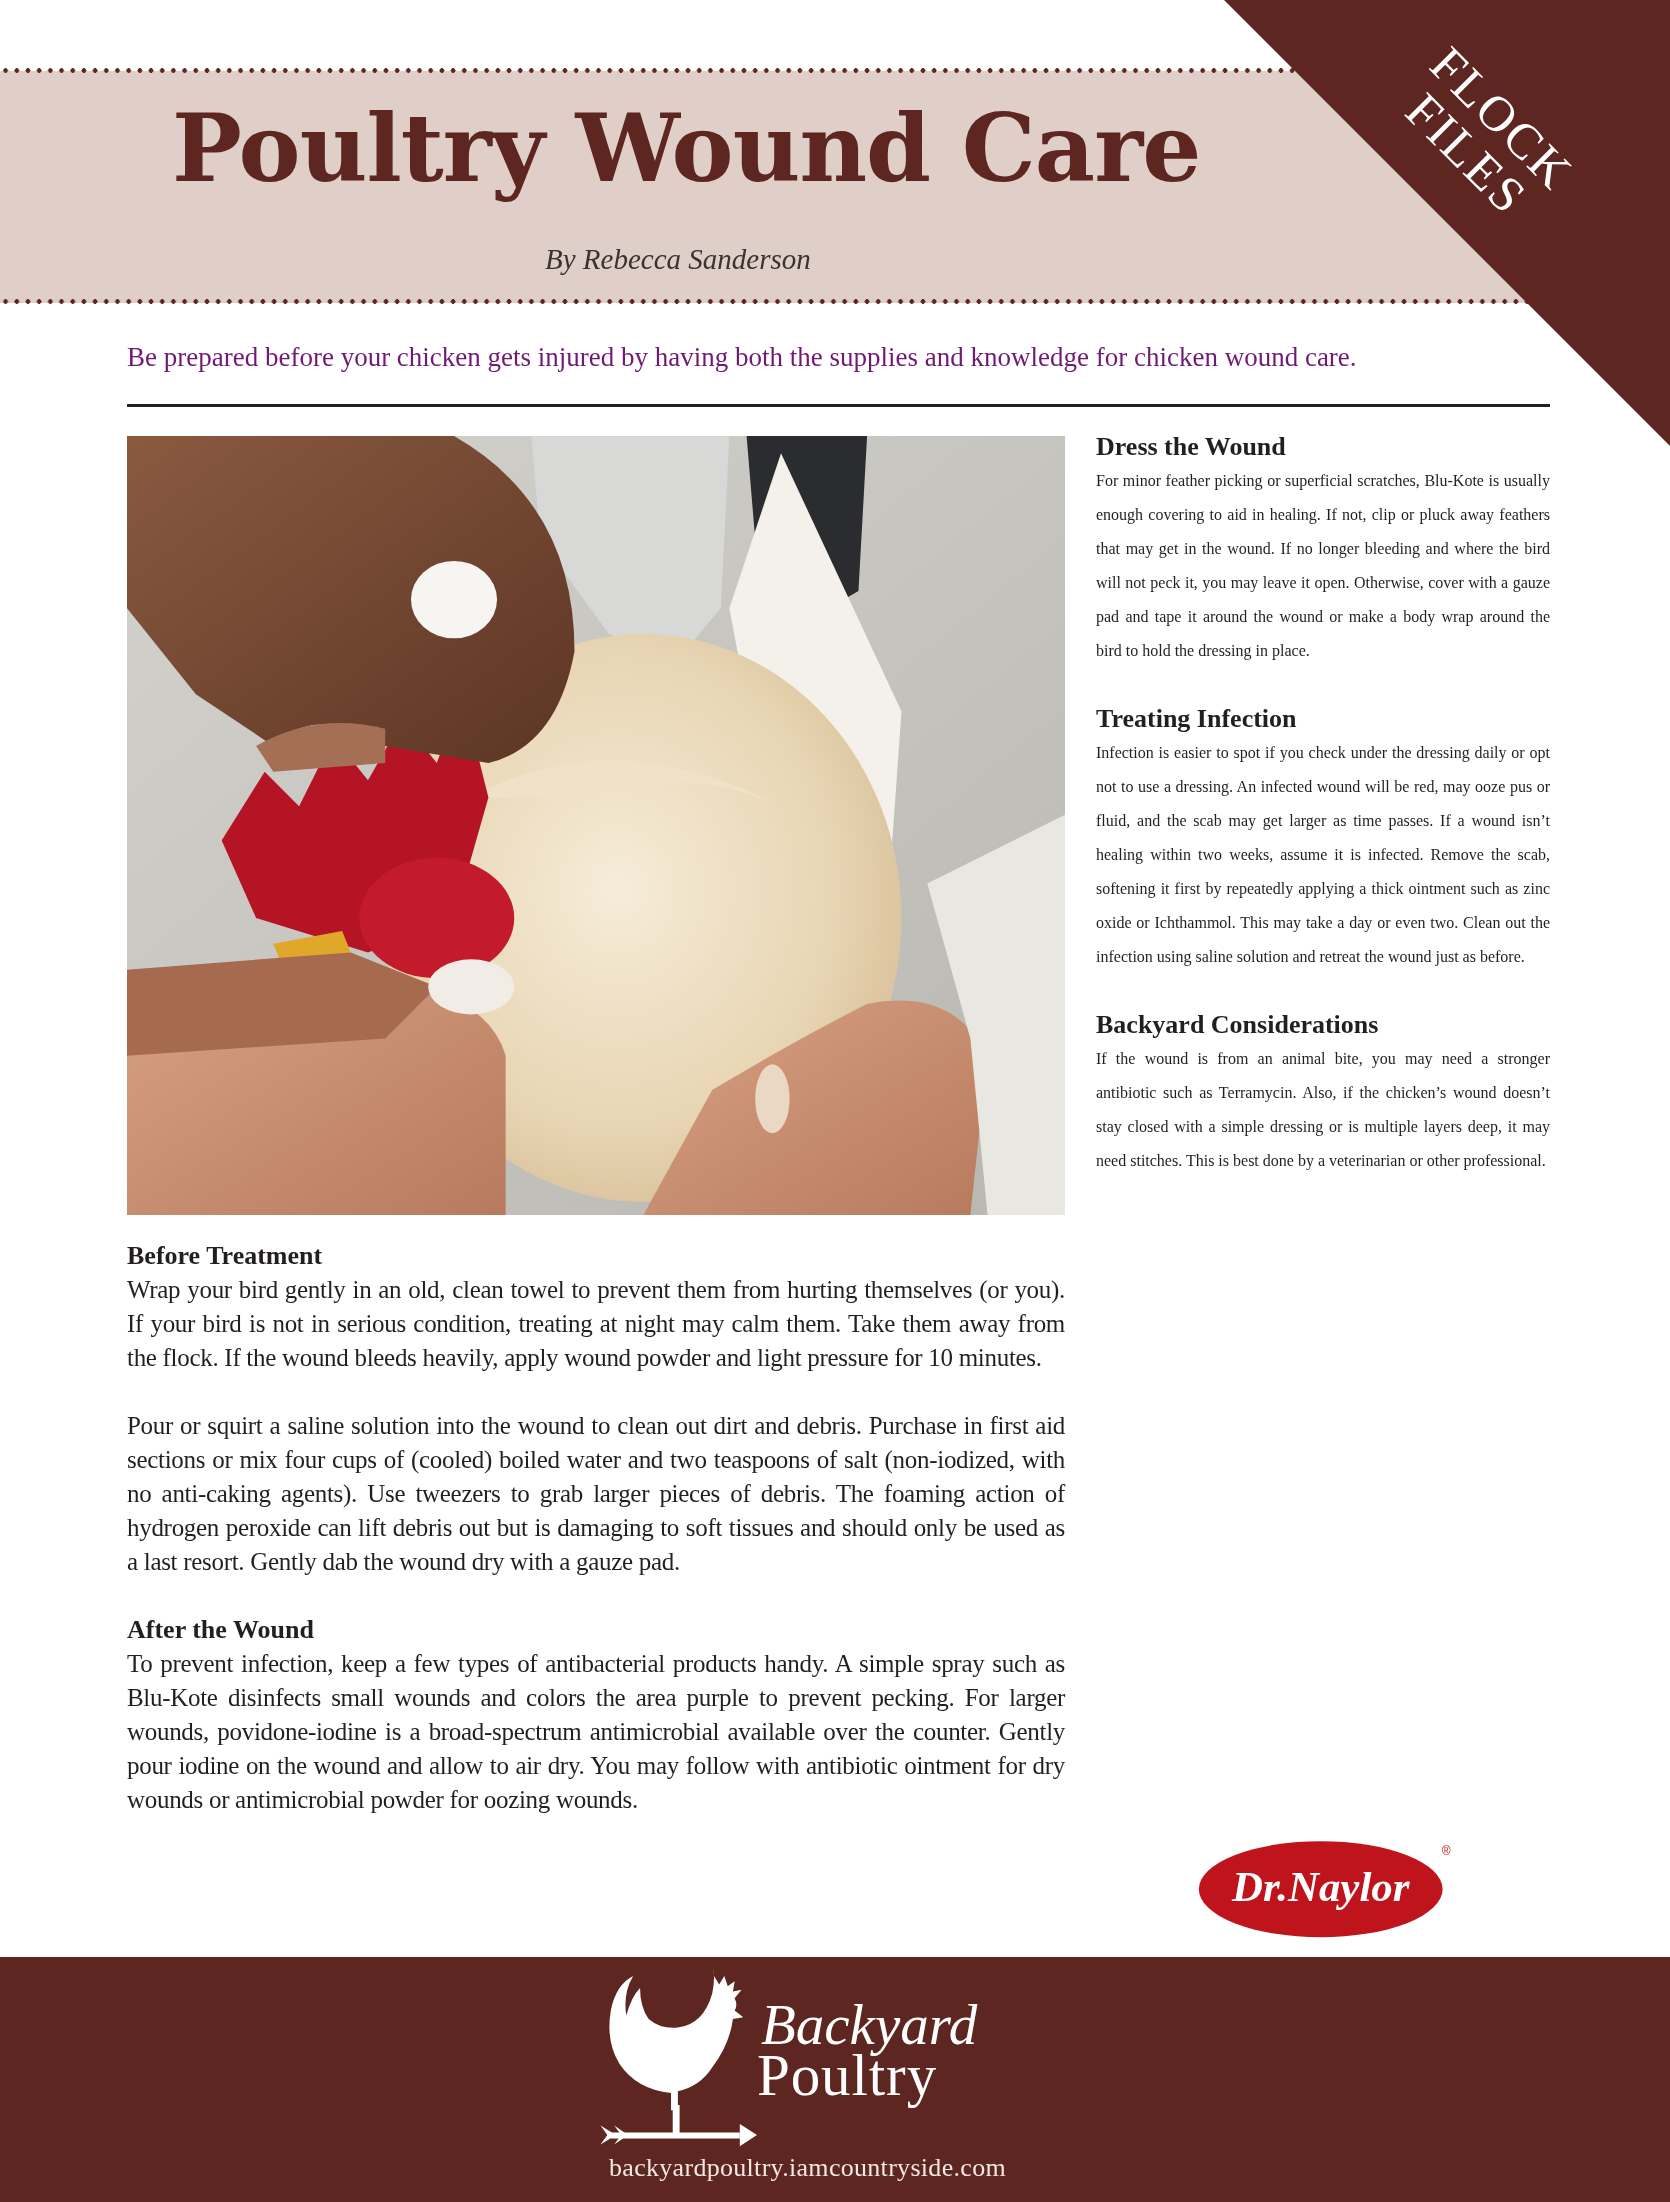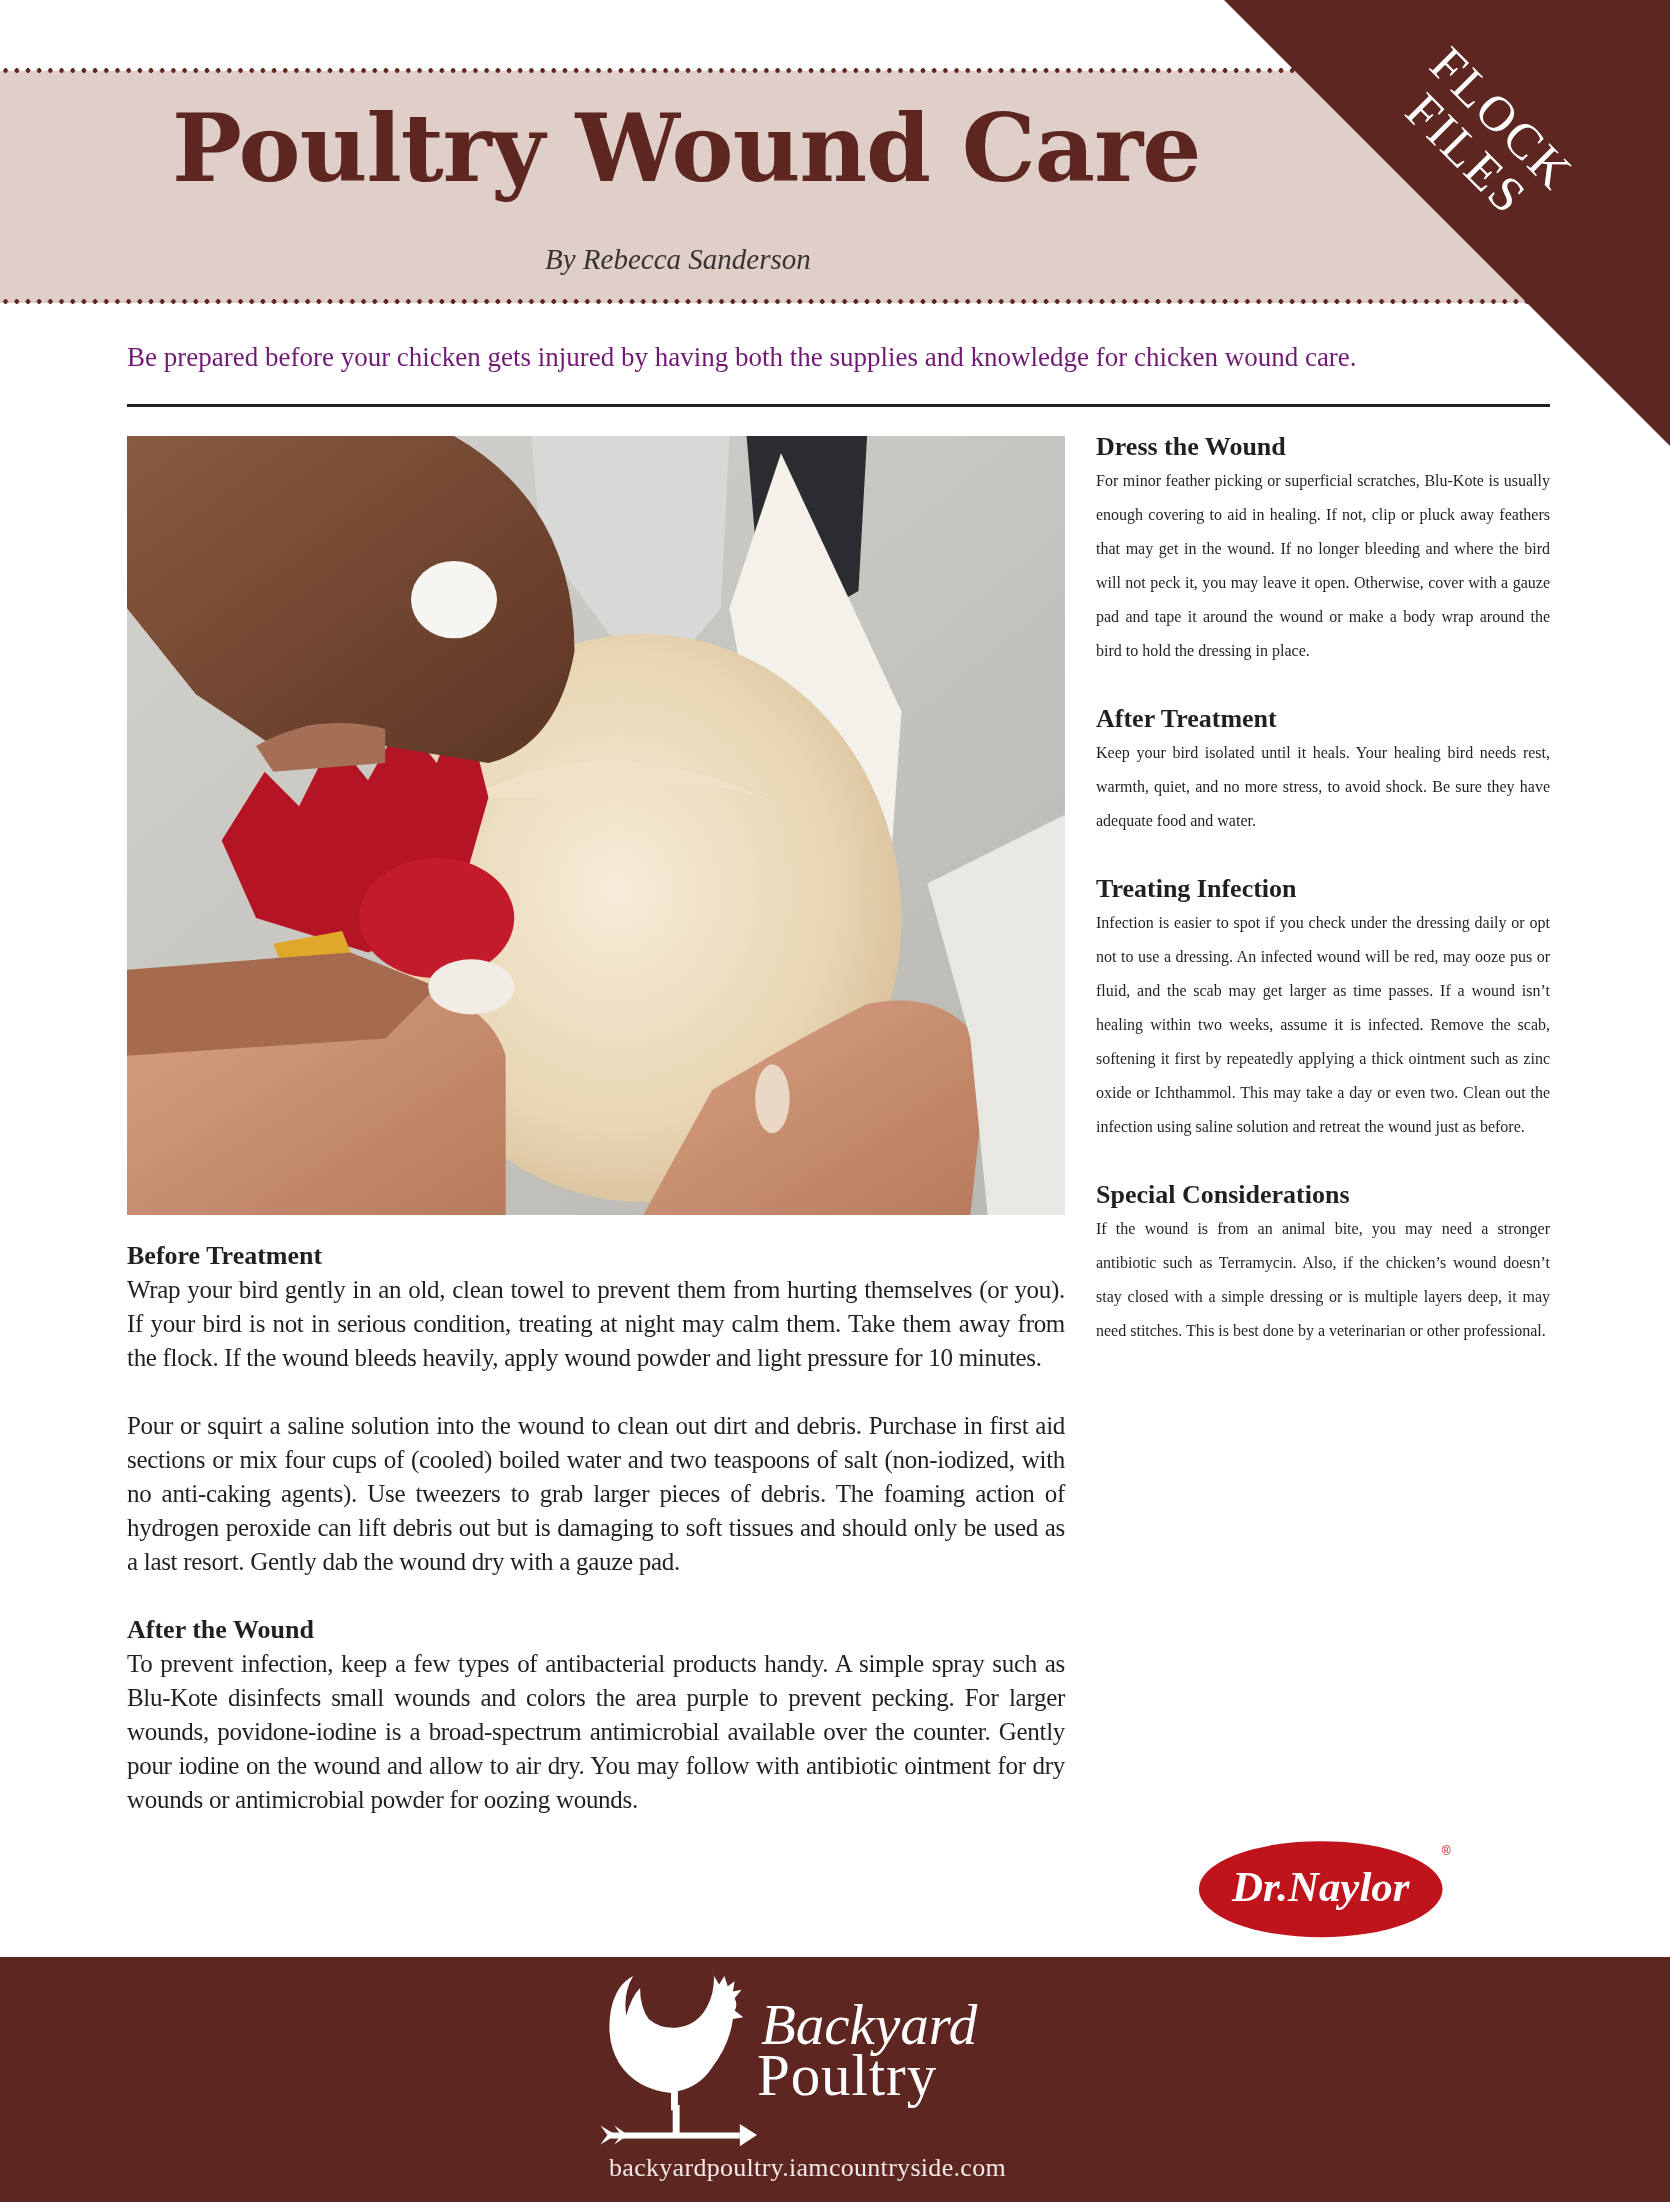--- a/index.html
+++ b/index.html
@@ -169,29 +169,25 @@
     <p>To prevent infection, keep a few types of antibacterial products handy. A simple spray such as Blu-Kote disinfects small wounds and colors the area purple to pre­vent pecking. For larger wounds, povidone-iodine is a broad-spectrum antimicrobial available over the counter. Gently pour iodine on the wound and allow to air dry. You may follow with antibiotic ointment for dry wounds or antimicrobial powder for oozing wounds.</p>
   </div>
 </div>
 
 <div class="col-right">
   <div class="section">
     <h3>Dress the Wound</h3>
     <p>For minor feather picking or superficial scratches, Blu-Kote is usually enough covering to aid in healing. If not, clip or pluck away feathers that may get in the wound. If no longer bleeding and where the bird will not peck it, you may leave it open. Otherwise, cover with a gauze pad and tape it around the wound or make a body wrap around the bird to hold the dressing in place.</p>
   </div>
   <div class="section">
-    <h3>After Treatment</h3>
-    <p>Keep your bird isolated until it heals. Your healing bird needs rest, warmth, quiet, and no more stress, to avoid shock. Be sure they have adequate food and water.</p>
-  </div>
-  <div class="section">
     <h3>Treating Infection</h3>
     <p>Infection is easier to spot if you check under the dressing daily or opt not to use a dressing. An infected wound will be red, may ooze pus or fluid, and the scab may get larger as time passes. If a wound isn’t healing within two weeks, assume it is infected. Remove the scab, soften­ing it first by repeatedly applying a thick ointment such as zinc oxide or Ichtham­mol. This may take a day or even two. Clean out the infection using saline solu­tion and retreat the wound just as before.</p>
   </div>
   <div class="section">
-    <h3>Special Considerations</h3>
+    <h3>Backyard Considerations</h3>
     <p>If the wound is from an animal bite, you may need a stronger antibiotic such as Terramycin. Also, if the chicken’s wound doesn’t stay closed with a sim­ple dressing or is multiple layers deep, it may need stitches. This is best done by a veterinarian or other professional.</p>
   </div>
 </div>
 
 <div class="naylor">
   <svg width="258" height="103" viewBox="0 0 300 120">
     <ellipse cx="145" cy="62" rx="142" ry="56" fill="#c0141c"></ellipse>
     <text x="145" y="76" text-anchor="middle" font-family="Liberation Serif, serif" font-style="italic" font-weight="bold" font-size="50" fill="#ffffff">Dr.Naylor</text>
     <text x="286" y="22" font-family="Liberation Sans, sans-serif" font-size="14" fill="#c0141c">®</text>
   </svg>

